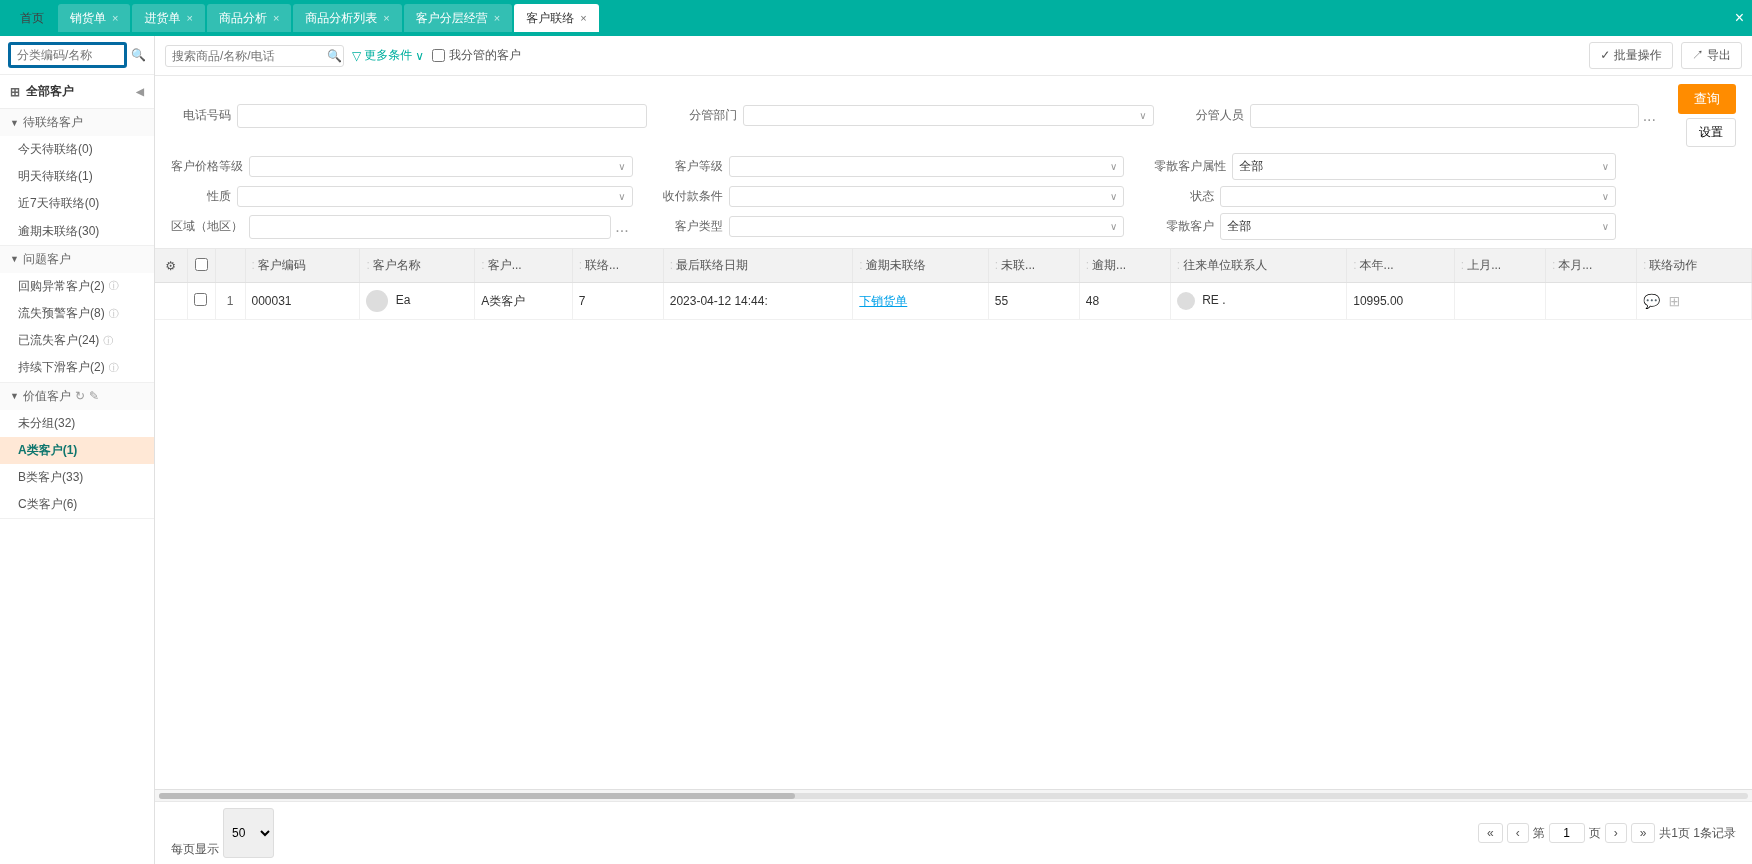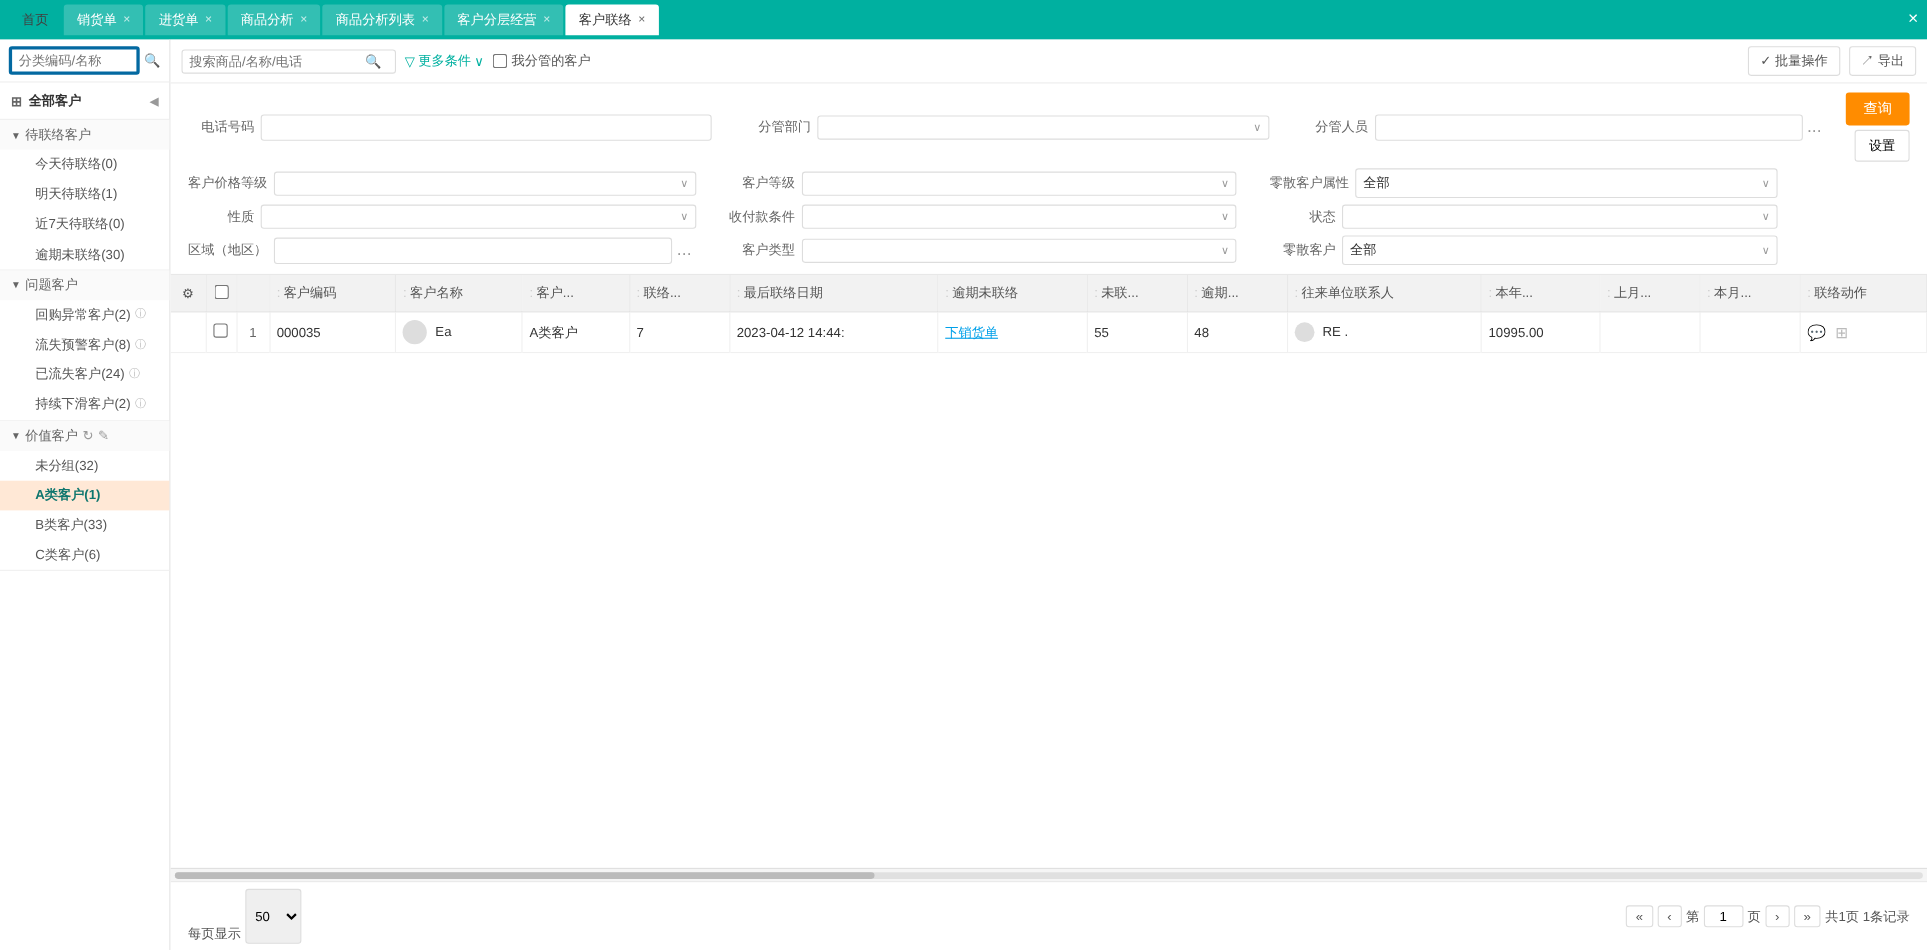--- a/index.html
+++ b/index.html
@@ -44,39 +44,39 @@
     .sidebar-all .grid-icon { margin-right: 6px; color: #666; }
     .sidebar-all .collapse-icon { margin-left: auto; color: #999; font-size: 10px; cursor: pointer; }
 
     .sidebar-section { border-bottom: 1px solid #f0f0f0; }
     .sidebar-section-header {
       display: flex; align-items: center; padding: 5px 10px; color: #666; font-size: 12px;
       cursor: pointer; background: #fafafa;
     }
     .sidebar-section-header .arrow { margin-right: 4px; font-size: 9px; }
     .sidebar-item {
-      display: flex; align-items: center; padding: 4px 10px 4px 32px; color: #555;
+      display: flex; align-items: center; padding: 4px 10px 4px 18px; color: #555;
       cursor: pointer; line-height: 1.6;
     }
     .sidebar-item.active { background: #ffe8d6; color: #0f766e; font-weight: bold; }
     .sidebar-item .info-icon { margin-left: 4px; color: #bbb; font-size: 10px; }
 
     
     .content-area {
       flex: 1; display: flex; flex-direction: column; overflow: hidden; background: #f5f5f5;
     }
 
     
     .filter-bar {
       display: flex; align-items: center; padding: 6px 10px; background: #fff;
       border-bottom: 1px solid #e8e8e8; gap: 8px;
     }
     .filter-search-wrap {
       display: flex; align-items: center; border: 1px solid #ddd; border-radius: 3px;
-      padding: 3px 6px; background: #fff; width: 195px;
+      padding: 3px 6px; background: #fff; width: 179px;
     }
     .filter-search-wrap input {
       border: none; outline: none; font-size: 12px; width: 160px; color: #999;
     }
     .filter-search-wrap .search-icon { color: #00b0a0; cursor: pointer; }
     .filter-more { display: flex; align-items: center; color: #00b0a0; cursor: pointer; gap: 3px; }
     .filter-checkbox { display: flex; align-items: center; gap: 4px; color: #555; cursor: pointer; }
     .filter-actions { margin-left: auto; display: flex; gap: 8px; align-items: center; }
     .btn-batch { background: #fff; border: 1px solid #ddd; padding: 4px 10px; border-radius: 3px; cursor: pointer; color: #555; }
     .btn-export { background: #fff; border: 1px solid #ddd; padding: 4px 10px; border-radius: 3px; cursor: pointer; color: #555; }
@@ -458,21 +458,21 @@
           </tr>
         </thead>
         <tbody>
           <tr class="table-row">
             <td></td>
             <td>
               <input type="checkbox" style="">
             </td>
             <td class="num-col">1</td>
             <td>
-              <span>000035</span>
+              <span>000031</span>
             </td>
             <td>
               <span class="avatar-placeholder"></span>
               <span style="margin-left:4px;">Ea</span>
             </td>
             <td>A类客户</td>
             <td>7</td>
             <td>2023-04-12 14:44:</td>
             <td>
               <span class="link-text">下销货单</span>

